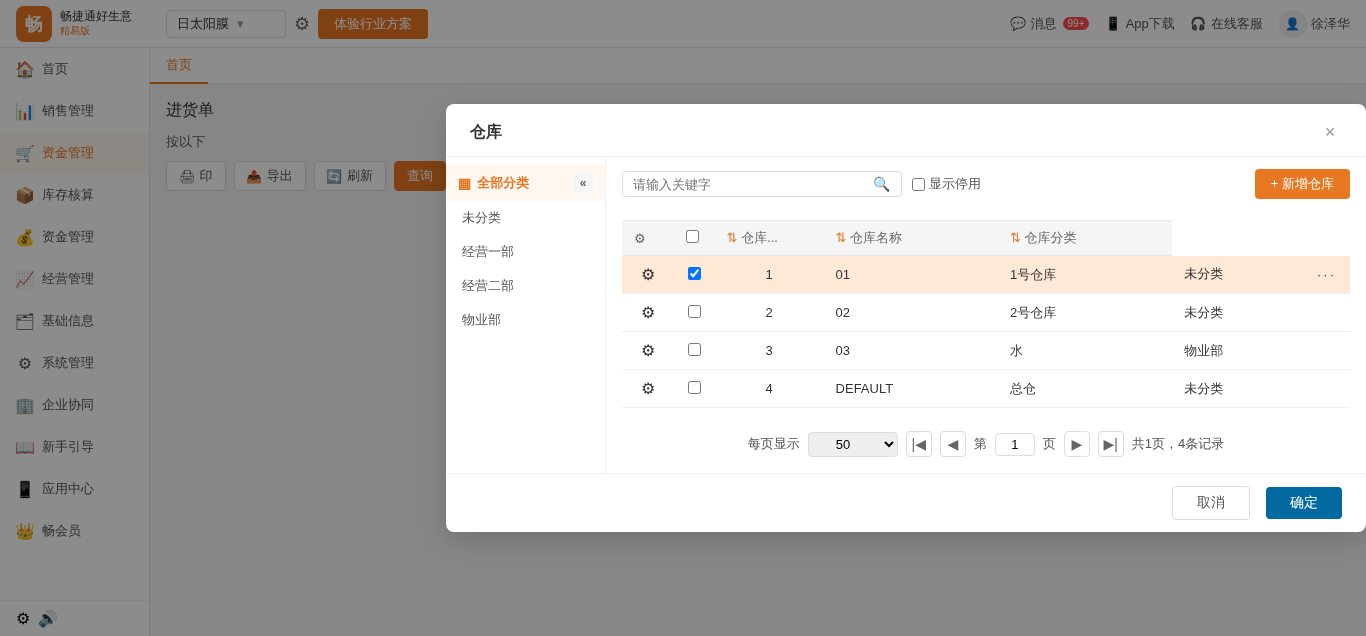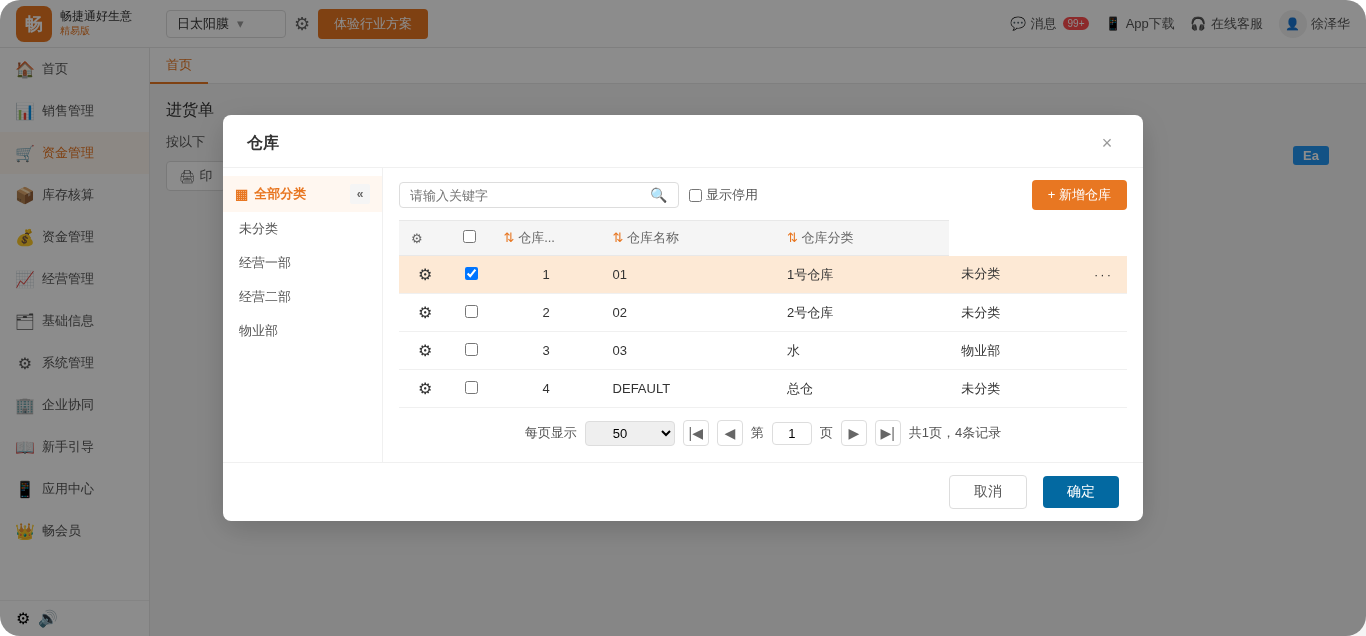--- a/index.html
+++ b/index.html
@@ -183,22 +183,21 @@
     }
 
     
     .modal-overlay {
       position: fixed;
       top: 0; left: 0; right: 0; bottom: 0;
       background: rgba(0,0,0,0.45);
       z-index: 200;
       display: flex;
       align-items: center;
-      justify-content: center;
-      border-radius: 20px;
+      justify-content: flex-end;
     }
     .modal {
       background: #fff;
       border-radius: 8px;
       width: 920px;
       max-height: 580px;
       display: flex;
       flex-direction: column;
       box-shadow: 0 8px 32px rgba(0,0,0,0.18);
     }
@@ -257,20 +256,21 @@
       cursor: pointer;
     }
 
     
     .table-panel {
       flex: 1;
       display: flex;
       flex-direction: column;
       padding: 12px 16px;
       overflow: hidden;
+      gap: 11px;
     }
     .table-toolbar {
       display: flex;
       align-items: center;
       gap: 10px;
       margin-bottom: 10px;
     }
     .search-input-wrap {
       display: flex;
       align-items: center;

